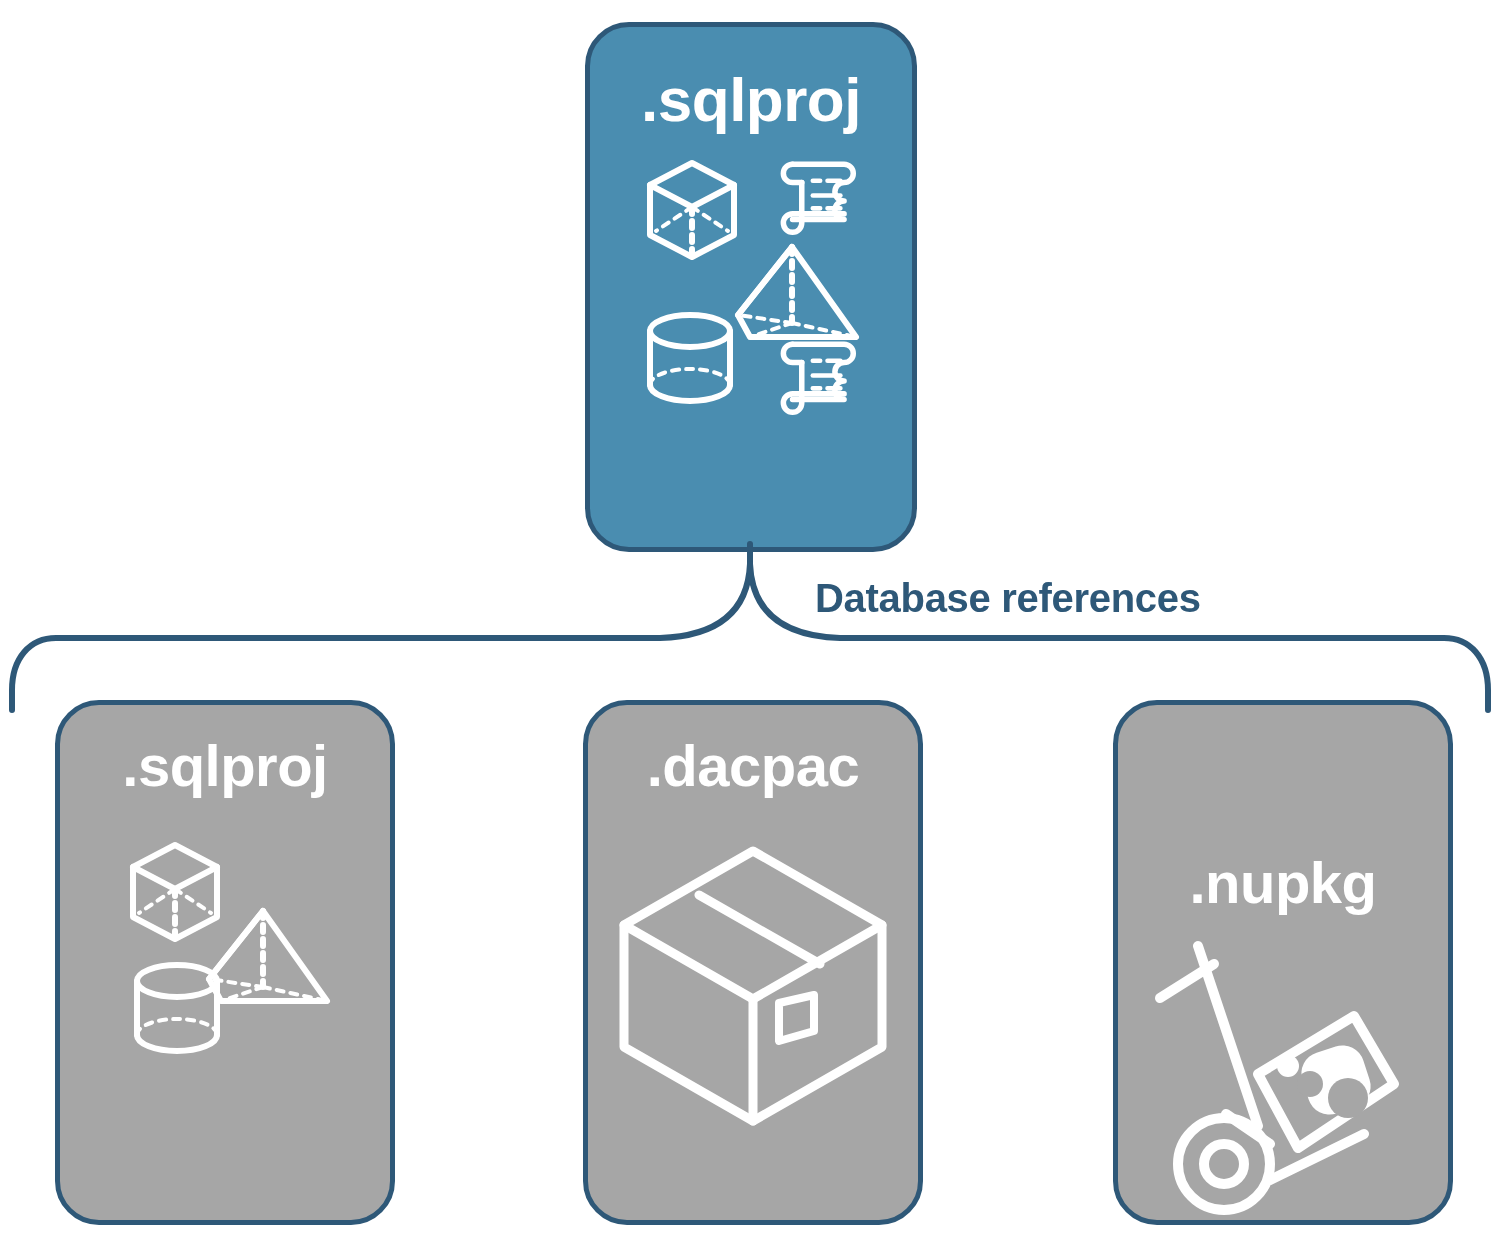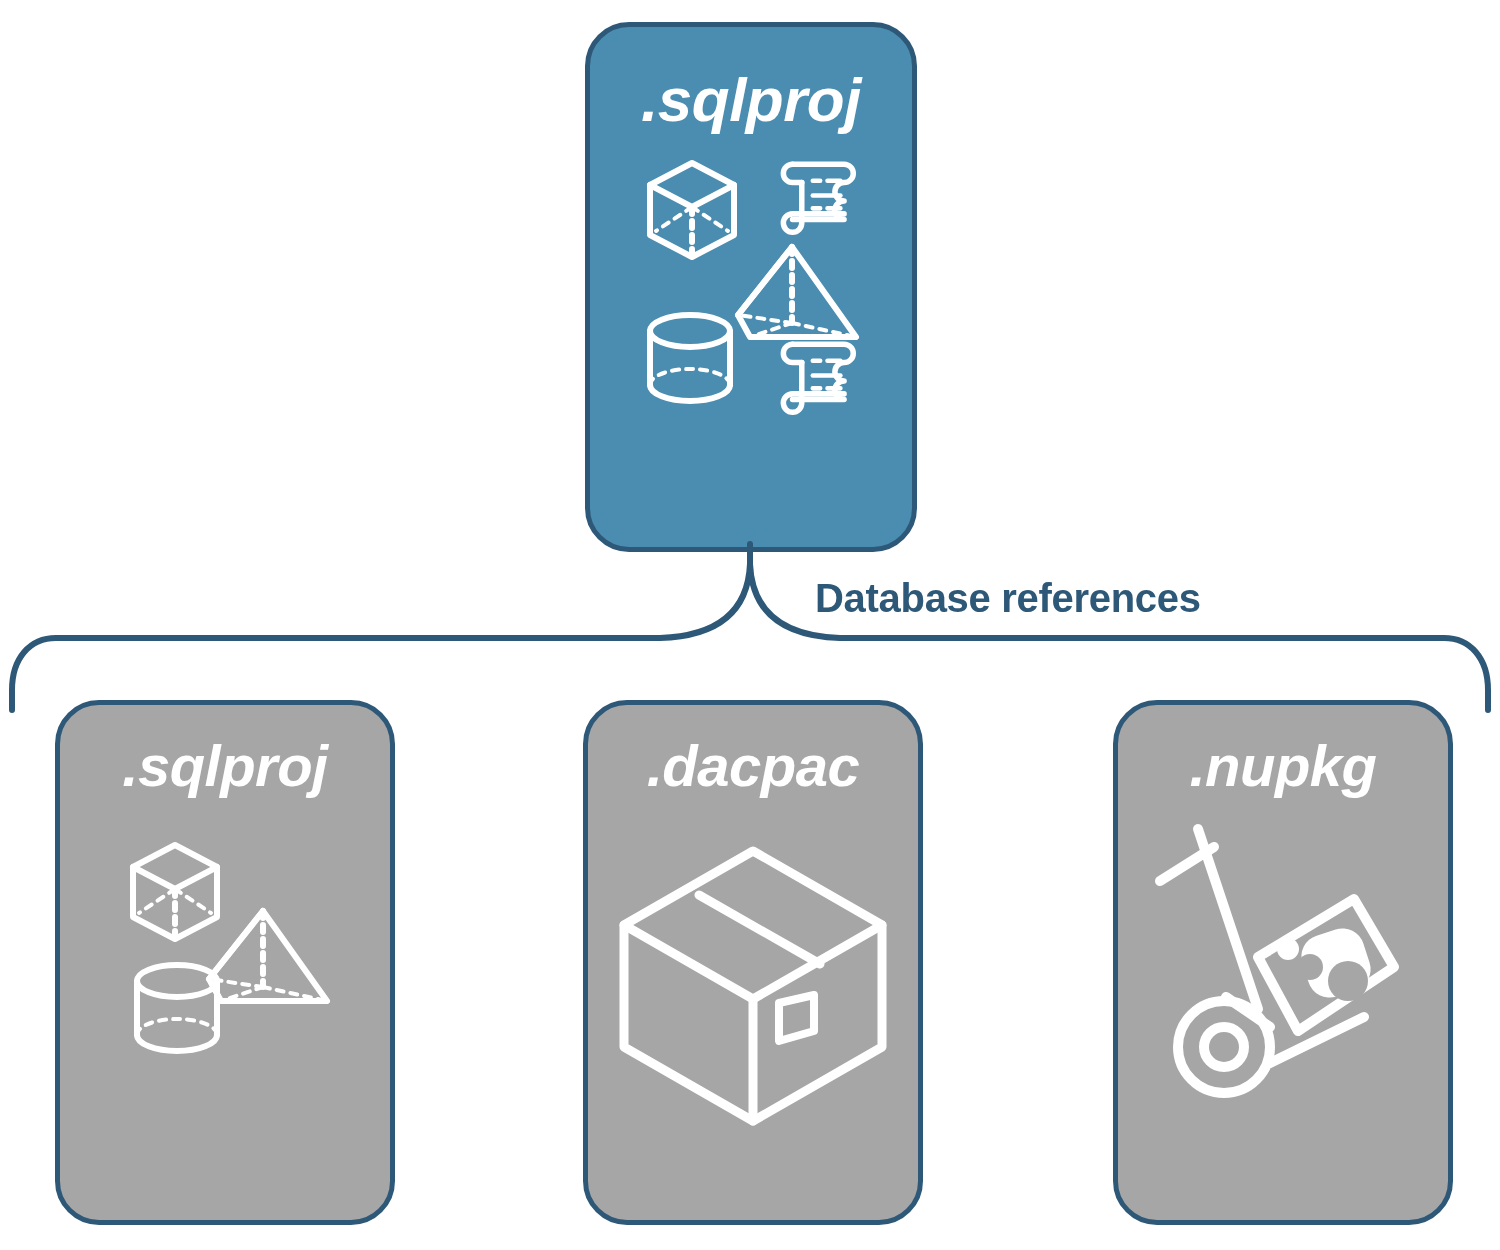--- a/index.html
+++ b/index.html
@@ -24,21 +24,20 @@
 
   
   .card {
     position: absolute;
     box-sizing: border-box;
     border: 5px solid #2e5878;
     border-radius: 44px;
     display: flex;
     flex-direction: column;
     align-items: center;
-    font-style: italic;
   }
 
   .card-primary {
     background: #4a8db0;
   }
 
   .card-secondary {
     background: #a6a6a6;
   }
 
@@ -67,21 +66,21 @@
   }
 
   
   .card-row {
     top: 700px;
     width: 340px;
     height: 525px;
   }
   #card-sqlproj-ref { left: 55px; }
   #card-dacpac     { left: 583px; gap: 20px; }
-  #card-nupkg      { left: 1113px; }
+  #card-nupkg      { left: 1113px; justify-content: flex-end; }
 
   .card-row .card-title {
     font-size: 58px;
     margin-top: 32px;
   }
   .card-row .icon-wrap {
     margin-top: 26px;
   }
 
   .icon-wrap {

